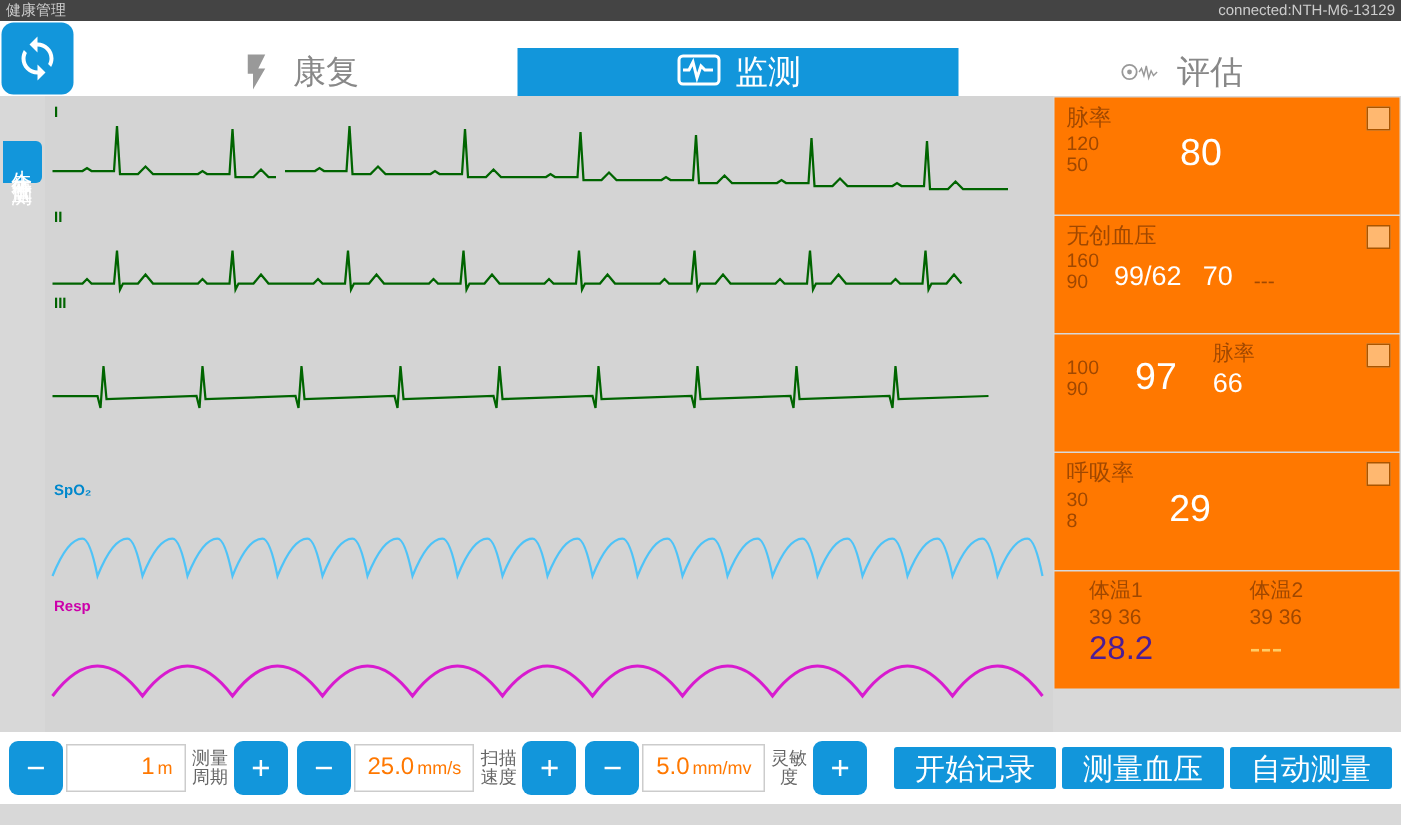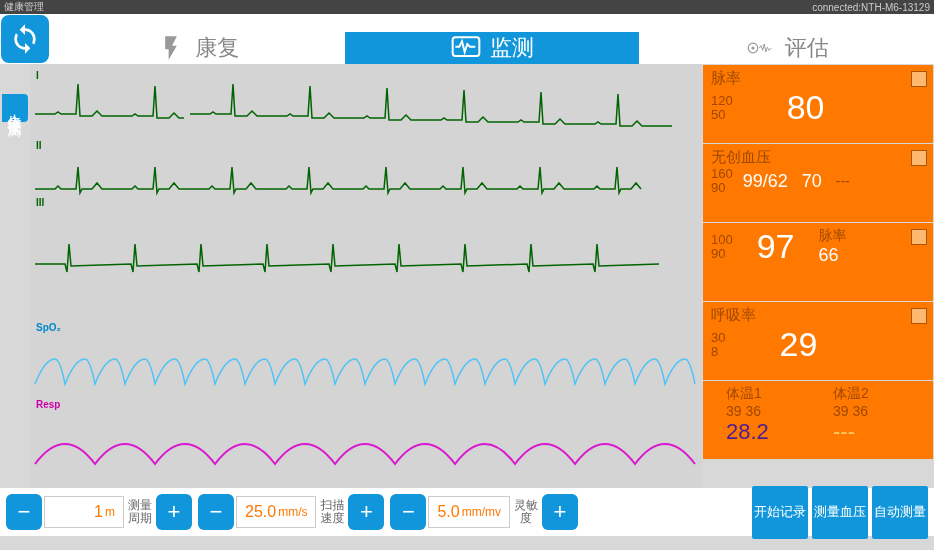--- a/index.html
+++ b/index.html
@@ -14,35 +14,35 @@
 .main{display:flex;height:424px}
 .sidebar{width:30px;display:flex;flex-direction:column;align-items:center;padding-top:30px}
 .sidetab{background:#1296db;color:#fff;writing-mode:vertical-rl;padding:8px 4px;font-size:14px;border-radius:0 4px 4px 0;cursor:pointer;letter-spacing:2px}
 .waves{flex:1;background:#d4d4d4;position:relative}
 .wave-label{position:absolute;font-size:10px;font-weight:bold}
 .vitals{width:232px;display:flex;flex-direction:column;gap:1px;padding:1px}
 .vcard{background:#ff7800;position:relative;padding:4px 8px;color:#fff}
 .vcard .chk{position:absolute;top:6px;right:6px;width:16px;height:16px;border:1px solid #aa5500;background:#ffb870}
 .vcard .title{color:#a04800;font-size:15px}
 .vcard .limits{color:#a04800;font-size:13px;line-height:14px}
-.vcard .big{font-size:34px;color:#fff;font-weight:400}
-.vrow{display:flex;align-items:center;gap:4px}
+.vcard .big{font-size:25px;color:#fff;font-weight:400}
+.vrow{display:flex;align-items:flex-end;gap:4px}
 .sub{color:#a04800;font-size:14px}
 .subv{color:#fff;font-size:18px}
 .temp-card{background:#ff7800;display:flex;padding:4px 8px;gap:15px;position:relative}
 .temp-col{flex:1}
 .bottom{height:48px;background:#fff;display:flex;align-items:center;padding:0 6px;gap:6px}
 .stepper{display:flex;align-items:center;gap:2px}
 .stepbtn{width:36px;height:36px;background:#1296db;border-radius:6px;color:#fff;font-size:22px;display:flex;align-items:center;justify-content:center;cursor:pointer}
 .stepval{border:1px solid #ccc;height:32px;min-width:80px;display:flex;align-items:center;justify-content:flex-end;padding:0 8px;font-size:16px;background:#fff}
 .stepval .num{color:#ff7800}
 .stepval .unit{color:#ff7800;font-size:12px;margin-left:2px}
 .steplabel{color:#666;font-size:12px;writing-mode:horizontal-tb;text-align:center;line-height:13px;width:28px}
 .action-btns{margin-left:auto;display:flex;gap:4px}
-.abtn{background:#1296db;color:#fff;font-size:13px;padding:0 2px;height:53px;display:flex;align-items:center;cursor:pointer;border-radius:2px}
+.abtn{background:#1296db;color:#fff;font-size:20px;padding:0 14px;height:28px;display:flex;align-items:center;cursor:pointer;border-radius:2px}
 svg{display:block}
 </style>
 </head>
 <body>
 
 <div class="topbar">
   <span>健康管理</span>
   <span>connected:NTH-M6-13129</span>
 </div>
 

